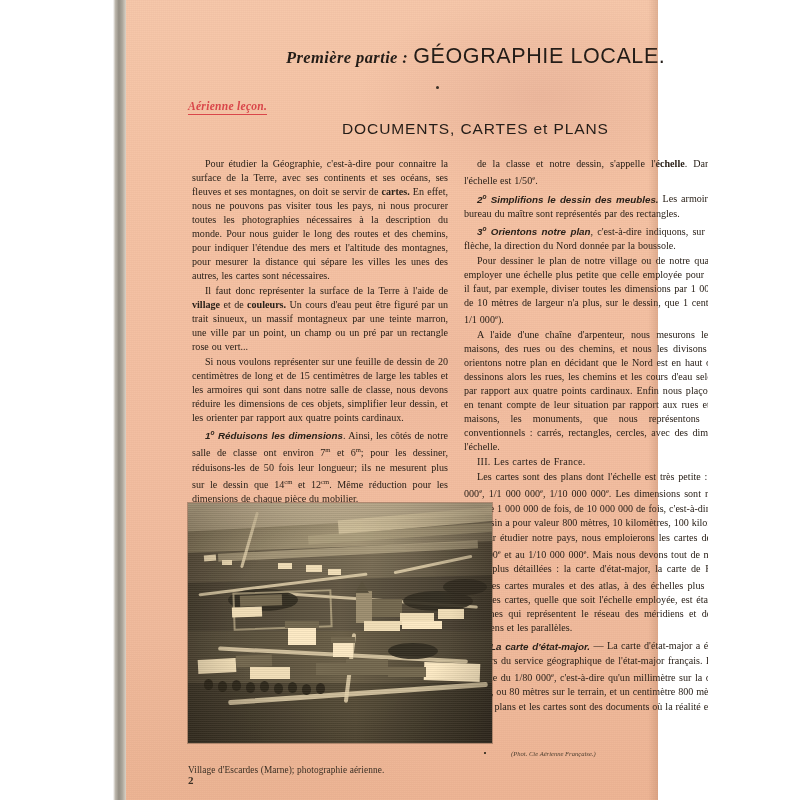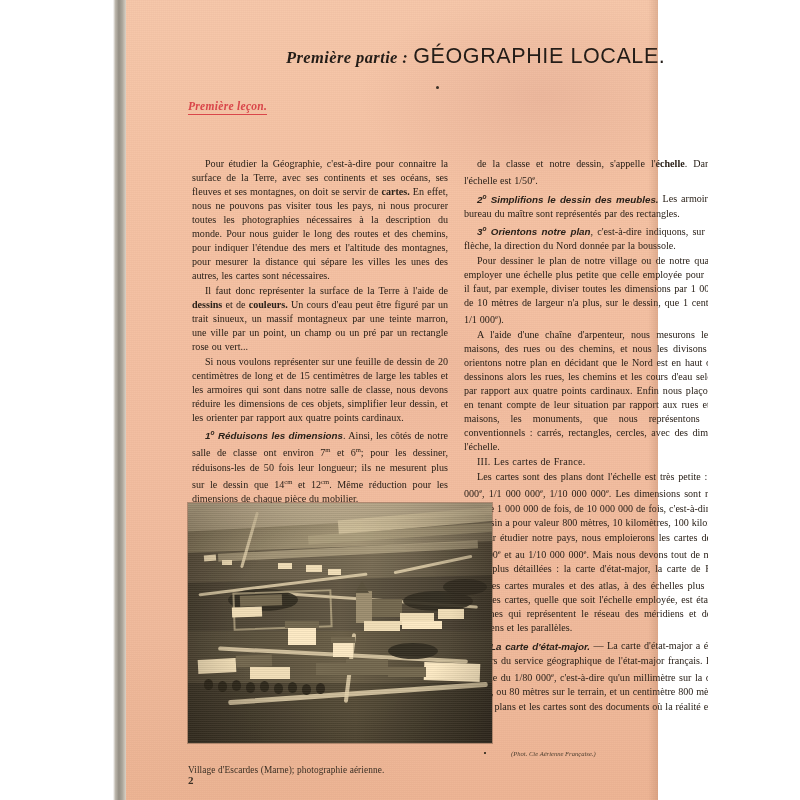--- a/index.html
+++ b/index.html
@@ -166,26 +166,27 @@
   <div id="paper">
     <div id="grain"></div>
 
     <div id="content">
 
       <div class="part-title">
         <span class="pt-pre">Première partie :</span><span class="pt-main">GÉOGRAPHIE LOCALE.</span>
       </div>
       <div class="mid-dot"></div>
 
-      <div class="lesson-tag">Première leçon.</div>
-
+      <div class="lesson-tag">Aérienne leçon.</div>
+
+      <div class="doc-title">DOCUMENTS,  CARTES  et  PLANS</div>
 
       <div class="col" id="col-left">
         <p>Pour étudier la Géographie, c'est-à-dire pour connaitre la surface de la Terre, avec ses continents et ses océans, ses fleuves et ses montagnes, on doit se servir de <b>cartes.</b> En effet, nous ne pouvons pas visiter tous les pays, ni nous procurer toutes les photographies nécessaires à la description du monde. Pour nous guider le long des routes et des chemins, pour indiquer l'étendue des mers et l'altitude des montagnes, pour mesurer la distance qui sépare les villes les unes des autres, les cartes sont nécessaires.</p>
-        <p>Il faut donc représenter la surface de la Terre à l'aide de <b>dessins</b> et de <b>couleurs.</b> Un cours d'eau peut être figuré par un trait sinueux, un massif montagneux par une teinte marron, une ville par un point, un champ ou un pré par un rectangle rose ou vert...</p>
+        <p>Il faut donc représenter la surface de la Terre à l'aide de <b>village</b> et de <b>couleurs.</b> Un cours d'eau peut être figuré par un trait sinueux, un massif montagneux par une teinte marron, une ville par un point, un champ ou un pré par un rectangle rose ou vert...</p>
         <p>Si nous voulons représenter sur une feuille de dessin de 20 centimètres de long et de 15 centimètres de large les tables et les armoires qui sont dans notre salle de classe, nous devons réduire les dimensions de ces objets, simplifier leur dessin, et les orienter par rapport aux quatre points cardinaux.</p>
         <p><span class="run">1<sup>o</sup> Réduisons les dimensions</span>. Ainsi, les côtés de notre salle de classe ont environ 7<sup>m</sup> et 6<sup>m</sup>; pour les dessiner, réduisons-les de 50 fois leur longueur; ils ne mesurent plus sur le dessin que 14<sup>cm</sup> et 12<sup>cm</sup>. Même réduction pour les dimensions de chaque pièce du mobilier.</p>
         <p>Cette réduction, qui établit un rapport entre les dimensions</p>
       </div>
 
       <div class="col" id="col-right">
         <div class="rc-wrap">
           <p>de la classe et notre dessin, s'appelle l'<b>échelle</b>. Dans le cas présent, l'échelle est 1/50<sup>e</sup>.</p>
           <p><span class="run">2<sup>o</sup> Simplifions le dessin des meubles.</span> Les armoires, les tables et le bureau du maître sont représentés par des rectangles.</p>
           <p><span class="run">3<sup>o</sup> Orientons notre plan</span>, c'est-à-dire indiquons, sur le dessin, par une flèche, la direction du Nord donnée par la boussole.</p>

